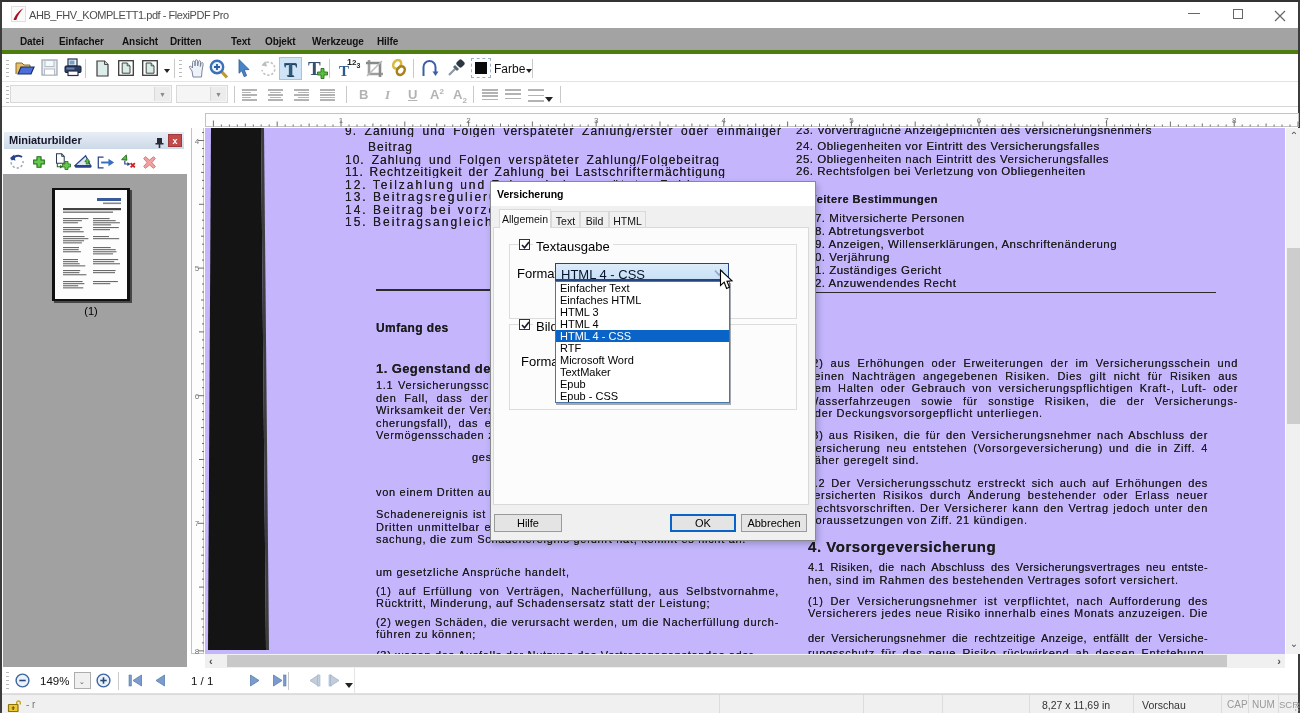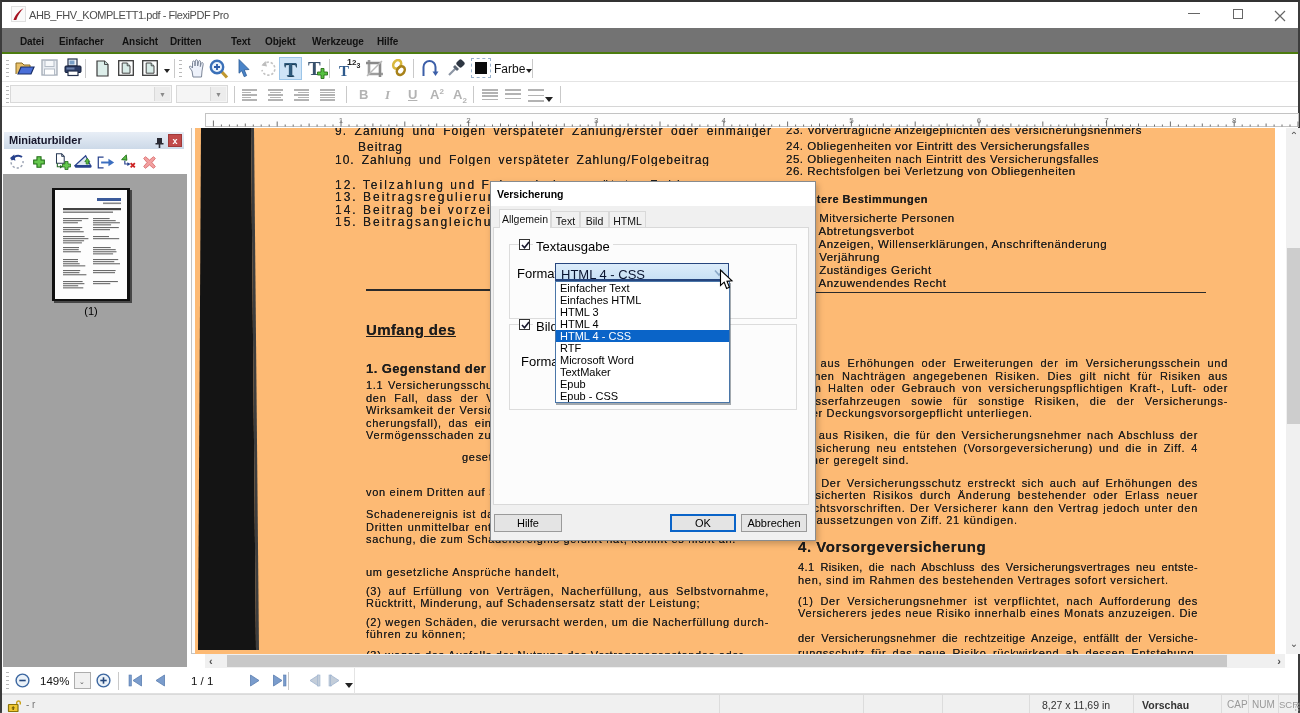--- a/index.html
+++ b/index.html
@@ -5,21 +5,21 @@
 html,body{width:1300px;height:713px;overflow:hidden;background:#fff;
  font-family:"Liberation Sans",sans-serif;}
 .abs{position:absolute}
 #win{position:relative;width:1300px;height:713px;background:#fff;
  border-top:2px solid #333;border-left:2px solid #3c3c3c;border-right:2px solid #3c3c3c;border-bottom:2px solid #4a4a4a;}
 
 #title{left:0;top:0;width:100%;height:26px;background:#fff}
 #applogo{left:9px;top:4px;width:15px;height:16px;background:#fafafa;border:1px solid #e0e0e0}
 .winbtn{top:2px;width:30px;height:20px;color:#595959}
 
-#menu{left:0;top:26px;width:100%;height:26px;background:#737373;border-bottom:2px solid #4d7c0f}
+#menu{left:0;top:26px;width:100%;height:26px;background:#a3a3a3;border-bottom:4px solid #4d7c0f}
 #menu span{position:absolute;top:8px;font-size:10px;font-weight:bold;color:#111;letter-spacing:-.1px}
 
 #tb1{left:0;top:53px;width:100%;height:27px;background:#fff;border-bottom:1px solid #e4e4e4}
 #tb2{left:0;top:81px;width:100%;height:24px;background:#fff;border-bottom:1px solid #d6d6d6}
 .vsep{position:absolute;width:1px;background:#c9c9c9}
 .dots{position:absolute;width:3px;background-image:repeating-linear-gradient(#b9b9b9 0 1.5px,transparent 1.5px 4px)}
 .gicon{position:absolute;color:#b3b3b3;font-size:13px;font-weight:bold}
 .combo2{position:absolute;height:18px;background:#f5f5f5;border:1px solid #d9d9d9}
 .combo2 .arr{position:absolute;right:1px;top:1px;bottom:1px;width:16px;background:#ececec;border-left:1px solid #d9d9d9;color:#8a8a8a;font-size:7px;text-align:center;line-height:15px}
 .alix{position:absolute;width:15px;height:12px}
@@ -31,21 +31,21 @@
  color:#fff;font-size:9px;font-weight:bold;text-align:center;line-height:12px}
 #pgray{left:1px;top:172px;width:184px;height:493px;background:#a1a1a1}
 #thumb{left:49px;top:14px;width:78px;height:113px;background:#111;
  box-shadow:2px 2px 0 rgba(60,60,60,.9)}
 #thumb .pg{position:absolute;left:3px;top:2px;right:3px;bottom:2px;background:#fdfdfd}
 #tlab{left:49px;top:131px;width:78px;text-align:center;color:#000;font-size:11px}
 
 #hruler{left:203px;top:111px;width:1094px;height:14px;background:#fdfdfd;border:1px solid #c3c3c3}
 #vruler{left:189px;top:126px;width:13px;height:526px;background:#fdfdfd;border:1px solid #c3c3c3;border-top:none}
 
-#doc{left:193px;top:126px;width:1080px;height:526px;background:#fdba74;overflow:hidden}
+#doc{left:203px;top:126px;width:1080px;height:526px;background:#c4b5fd;overflow:hidden}
 #doc .ln{position:absolute;white-space:nowrap;font-size:11px;color:#1d1d1d;
  letter-spacing:.7px;text-shadow:0 0 .6px rgba(30,30,30,.85)}
 #doc .j{text-align:justify;text-align-last:justify;white-space:normal;height:13px;overflow:hidden}
 #doc .b{font-weight:bold}
 
 #vscroll{left:1284px;top:126px;width:16px;height:526px;background:#f0f0f0}
 #hscroll{left:203px;top:652px;width:1080px;height:14px;background:#f0f0f0}
 .sarr{position:absolute;color:#505050;font-family:"Liberation Sans";text-align:center}
 
 #nav{left:0;top:666px;width:100%;height:26px;background:#fff;border-bottom:1px solid #e0e0e0}
@@ -576,38 +576,39 @@
 <div class="abs" id="doc">
 <svg class="abs" style="left:0;top:0" width="70" height="526" viewBox="0 0 70 526">
 <polygon points="6,0 56,0 61,522 3,522" fill="#141414"></polygon>
 <polygon points="56,0 59,0 64,522 61,522" fill="#3d3d3d"></polygon>
       </svg>
 <div class="abs" style="left:171px;top:161px;width:406px;height:1.6px;background:#2a2a2a"></div>
 <div class="abs" style="left:603px;top:164px;width:408px;height:1.4px;background:#2a2a2a"></div>
 <div class="ln j" style="left:140px;top:-4.5px;width:437px;font-size:12px;letter-spacing:1.0px;">9. Zahlung und Folgen verspäteter Zahlung/erster oder einmaliger</div>
 <div class="ln" style="left:163px;top:12px;font-size:12px;letter-spacing:1.0px;">Beitrag</div>
 <div class="ln j" style="left:140px;top:24.5px;width:375px;font-size:12px;letter-spacing:1.0px;">10. Zahlung und Folgen verspäteter Zahlung/Folgebeitrag</div>
+<div class="ln j" style="left:140px;top:37px;width:381px;font-size:12px;letter-spacing:1.0px;">11. Rechtzeitigkeit der Zahlung bei Lastschriftermächtigung</div>
 <div class="ln" style="left:140px;top:49.5px;font-size:12px;letter-spacing:2.0px;">12. Teilzahlung und Folgen bei verspäteter Zahlung</div>
 <div class="ln" style="left:140px;top:62px;font-size:12px;letter-spacing:2.0px;">13. Beitragsregulierung</div>
 <div class="ln" style="left:140px;top:74.5px;font-size:12px;letter-spacing:2.0px;">14. Beitrag bei vorzeitiger Vertragsbeendigung</div>
 <div class="ln" style="left:140px;top:87px;font-size:12px;letter-spacing:2.0px;">15. Beitragsangleichung</div>
-<div class="ln b" style="left:171px;top:193px;font-size:15px;letter-spacing:0.4px;text-decoration:underline;">Umfang des</div>
+<div class="ln b" style="left:171px;top:193px;font-size:12px;letter-spacing:0.4px;">Umfang des</div>
 <div class="ln b" style="left:171px;top:233px;font-size:13px;letter-spacing:0.4px;">1. Gegenstand der Versicherung</div>
 <div class="ln j" style="left:171px;top:251px;width:403px;">1.1 Versicherungsschutz besteht im Umfang der nachfolgenden Bestim-</div>
 <div class="ln j" style="left:171px;top:263.5px;width:403px;">den Fall, dass der Versicherungsnehmer wegen eines während der</div>
 <div class="ln j" style="left:171px;top:276px;width:403px;">Wirksamkeit der Versicherung eingetretenen Schadenereignisses (Versi-</div>
 <div class="ln j" style="left:171px;top:288.5px;width:403px;">cherungsfall), das einen Personen-, Sach- oder daraus entstandenen</div>
 <div class="ln" style="left:171px;top:301px;">Vermögensschaden zur Folge hatte,</div>
 <div class="ln" style="left:267px;top:323px;">gesetzlicher Haftpflichtbestimmungen</div>
 <div class="ln" style="left:171px;top:358px;">von einem Dritten auf Schadensersatz in Anspruch genommen wird.</div>
 <div class="ln j" style="left:171px;top:380px;width:403px;">Schadenereignis ist das Ereignis, als dessen Folge die Schädigung des</div>
 <div class="ln j" style="left:171px;top:392.5px;width:403px;">Dritten unmittelbar entstanden ist. Auf den Zeitpunkt der Schadenverur-</div>
 <div class="ln" style="left:171px;top:405px;">sachung, die zum Schadenereignis geführt hat, kommt es nicht an.</div>
 <div class="ln" style="left:171px;top:438px;">um gesetzliche Ansprüche handelt,</div>
-<div class="ln j" style="left:171px;top:456.5px;width:403px;">(3) auf Erfüllung von Verträgen, Nacherfüllung, aus Selbstvornahme,</div>
+<div class="ln j" style="left:171px;top:456.5px;width:403px;">(1) auf Erfüllung von Verträgen, Nacherfüllung, aus Selbstvornahme,</div>
 <div class="ln" style="left:171px;top:469px;">Rücktritt, Minderung, auf Schadensersatz statt der Leistung;</div>
 <div class="ln j" style="left:171px;top:487.5px;width:403px;">(2) wegen Schäden, die verursacht werden, um die Nacherfüllung durch-</div>
 <div class="ln" style="left:171px;top:500px;">führen zu können;</div>
 <div class="ln" style="left:171px;top:520.5px;">(3) wegen des Ausfalls der Nutzung des Vertragsgegenstandes oder</div>
 <div class="ln" style="left:591px;top:-4.5px;font-size:11.5px;letter-spacing:0.5px;">23. Vorvertragliche Anzeigepflichten des Versicherungsnehmers</div>
 <div class="ln" style="left:591px;top:12px;font-size:11.5px;letter-spacing:0.5px;">24. Obliegenheiten vor Eintritt des Versicherungsfalles</div>
 <div class="ln" style="left:591px;top:24.5px;font-size:11.5px;letter-spacing:0.5px;">25. Obliegenheiten nach Eintritt des Versicherungsfalles</div>
 <div class="ln" style="left:591px;top:37px;font-size:11.5px;letter-spacing:0.5px;">26. Rechtsfolgen bei Verletzung von Obliegenheiten</div>
 <div class="ln b" style="left:601px;top:65px;font-size:11px;letter-spacing:0.5px;">Weitere Bestimmungen</div>
 <div class="ln" style="left:603px;top:84px;font-size:11.5px;letter-spacing:0.5px;">27. Mitversicherte Personen</div>
@@ -695,21 +696,21 @@
 <rect x="1.5" y="6.5" width="9.5" height="7" rx="0.5" fill="#f0c832" stroke="#8a7308" stroke-width="1.2"></rect>
 <path d="M6.2 8 L8.2 10.2 L7 10.2 L7 12 L5.4 12 L5.4 10.2 L4.2 10.2 Z" fill="#7a6408"></path>
       </svg>
 <div class="st" style="left:24px;color:#777;font-size:10px">- r</div>
 <div class="cell" style="left:717px"></div>
 <div class="cell" style="left:861px"></div>
 <div class="cell" style="left:940px"></div>
 <div class="cell" style="left:1027px"></div>
 <div class="st" style="left:1040px">8,27 x 11,69 in</div>
 <div class="cell" style="left:1131px"></div>
-<div class="st" style="left:1140px;font-weight:bold">Vorschau</div>
+<div class="st" style="left:1140px;font-weight:normal">Vorschau</div>
 <div class="cell" style="left:1219px"></div>
 <div class="st" style="left:1225px;color:#999;font-size:10px">CAP</div>
 <div class="cell" style="left:1246px"></div>
 <div class="st" style="left:1250px;color:#999;font-size:10px">NUM</div>
 <div class="cell" style="left:1276px"></div>
 <div class="st" style="left:1277px;color:#999;font-size:9.5px">SCRL</div>
 </div>
 <svg class="abs" style="left:1292px;top:700px;z-index:5" width="8" height="13" viewBox="0 0 10 17">
 <circle cx="6" cy="2.5" r="1" fill="#9a9a9a"></circle>
       <circle cx="6" cy="6.5" r="1" fill="#9a9a9a"></circle>

